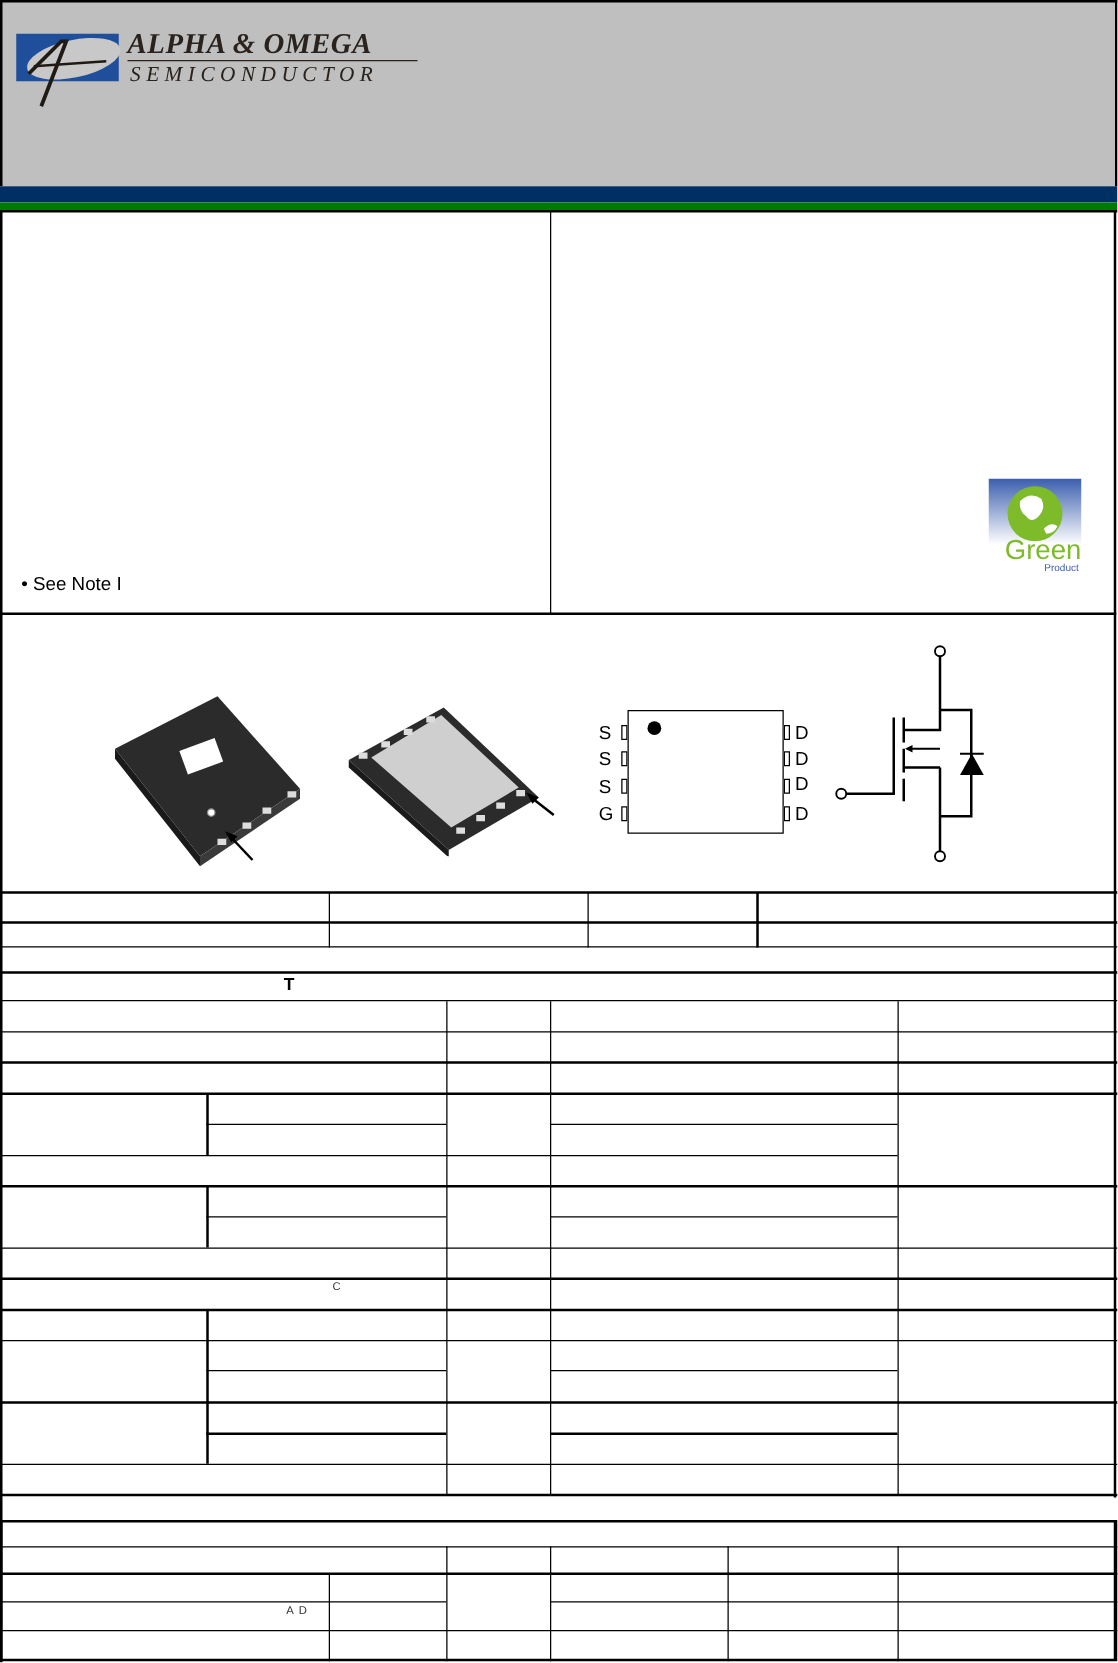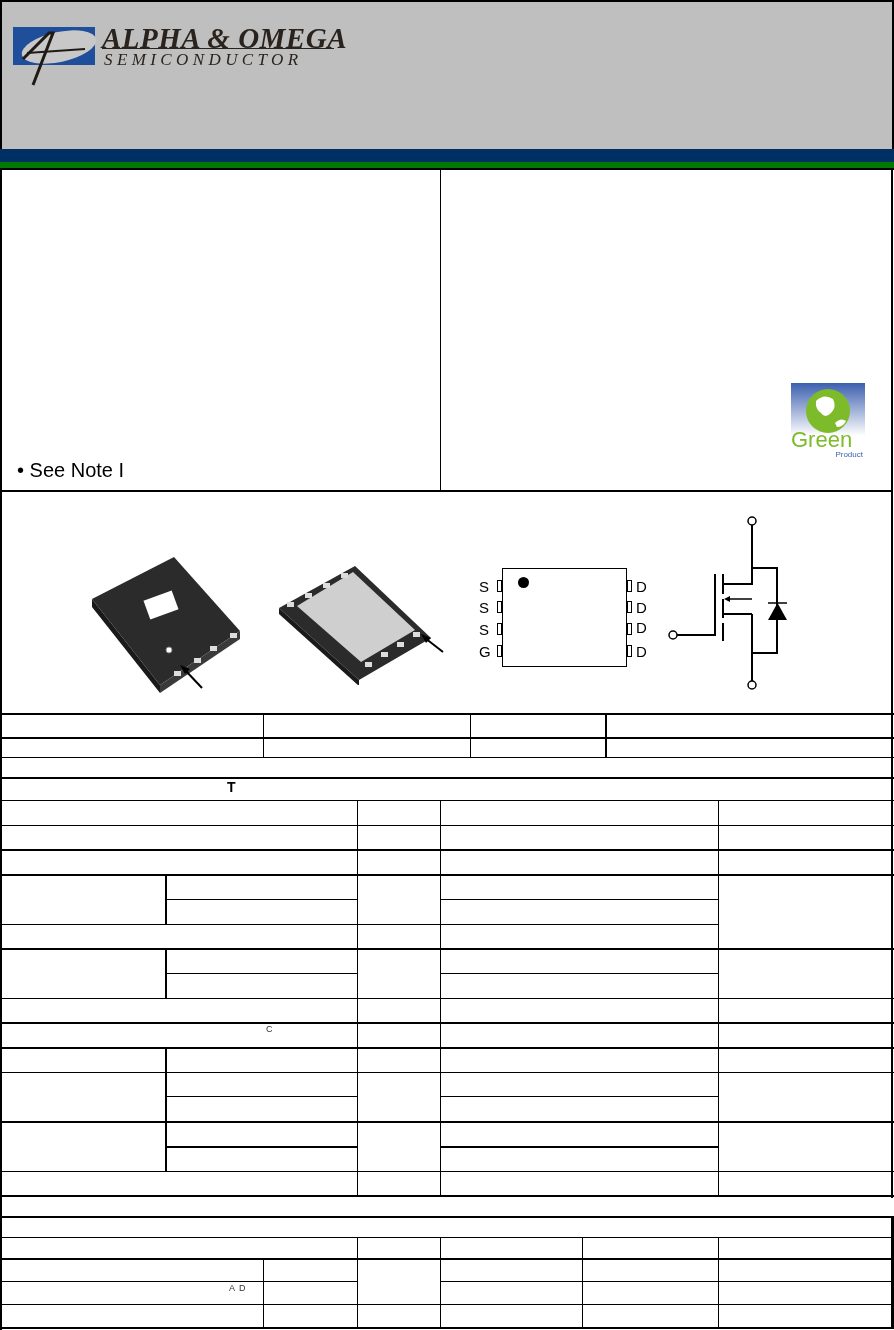--- a/index.html
+++ b/index.html
@@ -5,24 +5,24 @@
   html, body { margin:0; padding:0; background:#ffffff; }
   body { width:894px; height:1330px; position:relative; overflow:hidden; font-family:"Liberation Sans", sans-serif; color:#000; }
   .abs { position:absolute; box-sizing:border-box; }
   .hline { position:absolute; background:#000; }
   .vline { position:absolute; background:#000; }
   #header { left:0; top:0; width:894px; height:169px; }
   #hdr-gray { left:0; top:0; width:894px; height:149px; background:#bfbfbf; border:2px solid #000; border-bottom:none; }
   #hdr-navy { left:0; top:149px; width:894px; height:13px; background:#003063; }
   #hdr-green { left:0; top:162px; width:894px; height:6px; background:#007a00; }
   #logo-mark { left:13px; top:27px; width:82px; height:38px; background:#1f4e9b; }
-  #logo-name { left:102px; top:22px; font-family:"Liberation Serif", serif; font-weight:bold; font-style:italic; font-size:29px; color:#2a231d; letter-spacing:0.5px; white-space:nowrap; }
+  #logo-name { left:102px; top:22px; font-family:"Liberation Serif", serif; font-weight:bold; font-style:italic; font-size:23px; color:#2a231d; letter-spacing:0.5px; white-space:nowrap; }
   #logo-rule { left:102px; top:48px; width:232px; height:1px; background:#2a231d; }
   #logo-sub { left:104px; top:50px; font-family:"Liberation Serif", serif; font-style:italic; font-size:17px; color:#2a231d; letter-spacing:4.4px; white-space:nowrap; }
-  .note { font-size:20px; white-space:nowrap; }
+  .note { font-size:15px; white-space:nowrap; }
   .pin { position:absolute; font-size:15px; }
   .pinbox { position:absolute; width:5px; height:12px; border:1px solid #000; box-sizing:border-box; background:#fff; }
   .cellc { position:absolute; font-size:13px; }
   #green-badge { left:791px; top:383px; width:74px; height:88px; background:linear-gradient(#3c5fae, #ffffff 60%); }
 </style>
 </head>
 <body>
 
 <div id="header" class="abs">
   <div id="hdr-gray" class="abs"></div>
@@ -45,21 +45,21 @@
 <div class="vline" style="left:891px;top:168px;width:2px;height:1030px"></div>
 
 <div class="vline" style="left:440px;top:169px;width:1px;height:322px"></div>
 <div class="abs note" style="left:17px;top:459px">• See Note I</div>
 <div id="green-badge" class="abs">
   <svg width="74" height="88" viewBox="0 0 74 88" style="position:absolute;left:0;top:0">
     <circle cx="37" cy="28" r="22" fill="#7dbb2a"></circle>
     <path d="M25 18 Q33 10 42 16 Q46 24 40 30 Q34 36 30 30 Q24 26 25 18 Z" fill="#ffffff"></path>
     <path d="M44 40 Q50 34 55 38 Q52 44 46 44 Z" fill="#ffffff"></path>
   </svg>
-  <div class="abs" style="left:0;top:44px;width:74px;text-align:left;font-size:22px;color:#7dbb2a">Green</div>
+  <div class="abs" style="left:0;top:44px;width:74px;text-align:right;font-size:22px;color:#7dbb2a">Green</div>
   <div class="abs" style="left:0;top:67px;width:74px;text-align:right;padding-right:2px;font-size:8px;color:#3c5fae">Product</div>
 </div>
 <div class="hline" style="left:0;top:490px;width:893px;height:2px"></div>
 
 <div class="abs" style="left:90px;top:555px;width:160px;height:140px">
   <svg width="160" height="140" viewBox="0 0 160 140">
     <polygon points="2,44 84,2 150,76 70,130" fill="#2b2b2b"></polygon>
     <polygon points="2,44 2,52 70,138 70,130" fill="#1a1a1a"></polygon>
     <polygon points="70,130 70,138 150,84 150,76" fill="#3a3a3a"></polygon>
     <rect x="56" y="40" width="30" height="20" fill="#fff" transform="rotate(-20 71 50)"></rect>

